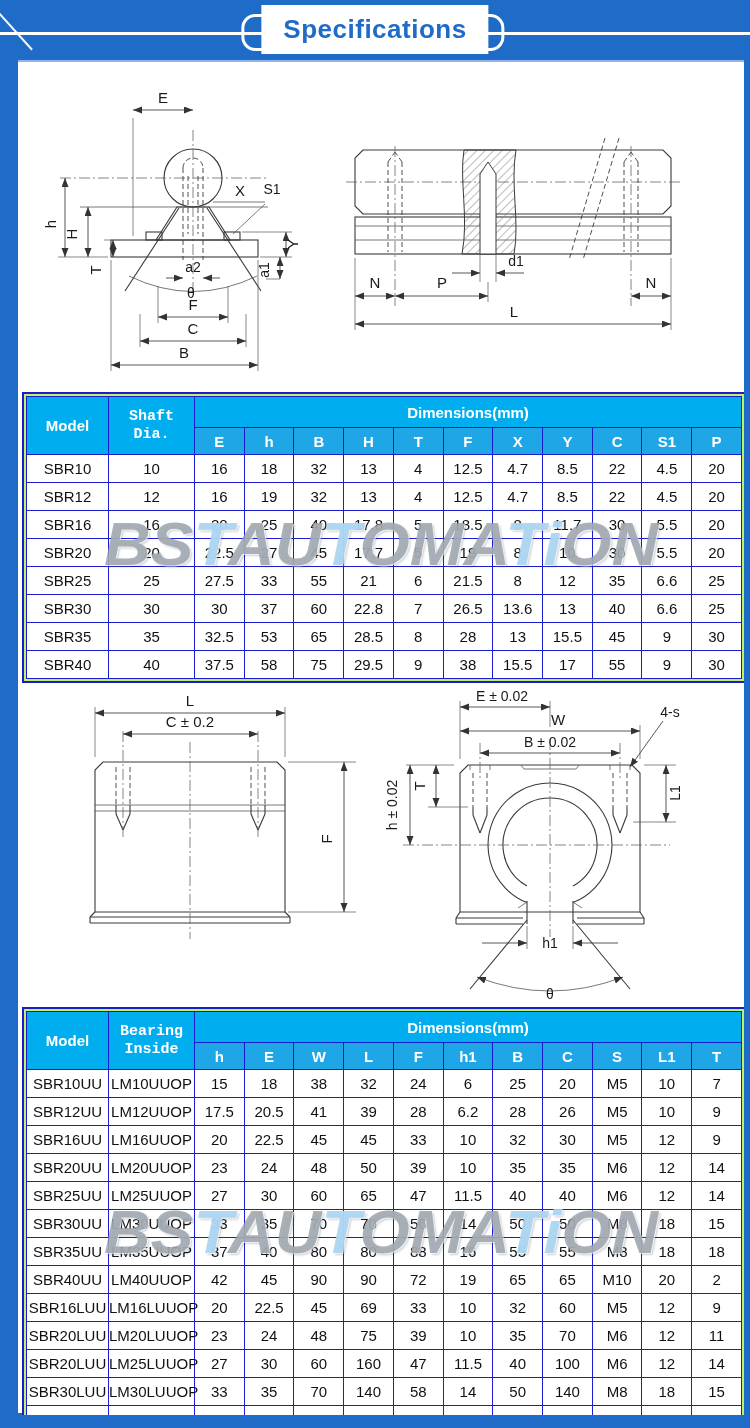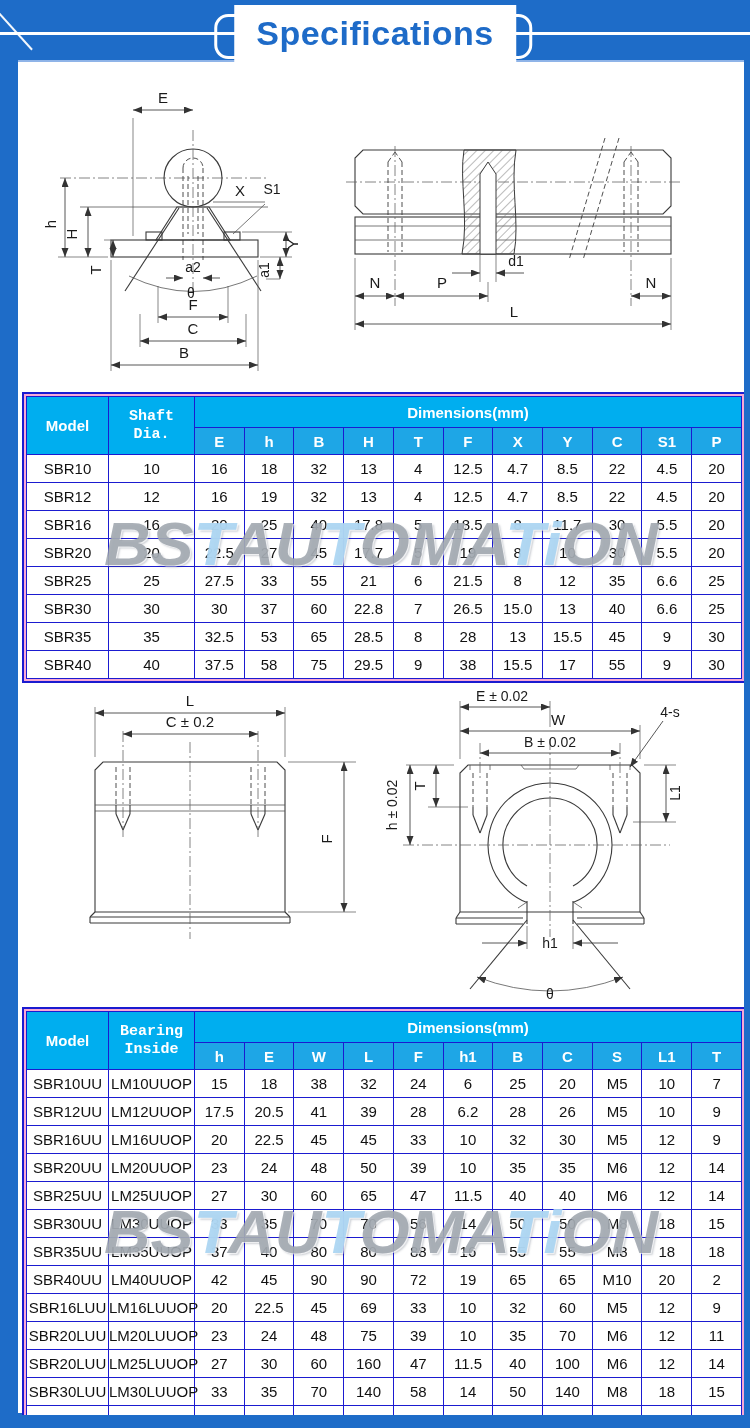--- a/index.html
+++ b/index.html
@@ -3,36 +3,36 @@
 <meta charset="utf-8">
 <style>
   html,body{margin:0;padding:0;}
   body{width:750px;font-family:"Liberation Sans",sans-serif;}
   .page{position:relative;width:750px;height:1428px;background:#1e6cc8;overflow:hidden;}
   .top-hr{position:absolute;top:32px;left:0;width:750px;height:3px;background:#fff;}
   .corner-slash{position:absolute;top:6px;left:-6px;width:58px;height:2px;background:rgba(255,255,255,.95);transform:rotate(48deg);transform-origin:left top;}
   .title-wrap{position:absolute;top:5px;left:50%;transform:translateX(-50%);z-index:3;}
   .title-outline{position:absolute;left:-20px;right:-16px;top:9px;bottom:3px;border:3px solid #fff;border-radius:14px;}
   .title-box{position:relative;background:#fff;padding:9px 22px;}
-  .title-box h1{margin:0;font-size:34px;font-weight:bold;color:#1e6bc8;letter-spacing:.5px;}
+  .title-box h1{margin:0;font-size:26px;font-weight:bold;color:#1e6bc8;letter-spacing:.5px;}
   .content{position:absolute;left:18px;top:60px;width:726px;height:1353px;background:#fff;border-top:2px solid #8fb4e8;overflow:hidden;}
   .diag{position:absolute;left:0;}
   #svg1{top:12px;}
   #svg2{top:625px;}
   
   .ln{stroke:#3a3a3a;stroke-width:1.1;fill:none;}
   .thin{stroke:#555;stroke-width:.8;fill:none;}
   .dash{stroke:#3a3a3a;stroke-width:.9;fill:none;stroke-dasharray:5 3;}
   .cl{stroke:#666;stroke-width:.8;fill:none;stroke-dasharray:11 3 2 3;}
   .dim{stroke:#444;stroke-width:.9;fill:none;}
   .ext{stroke:#555;stroke-width:.7;fill:none;}
   text.lab{font-family:"Liberation Sans",sans-serif;font-size:15px;fill:#1a1a1a;}
   text.sm{font-size:14px;}
   
-  .tbl-wrap{position:absolute;left:4px;width:716px;border:2px solid #1b1bd0;padding:2px;background:#f9a8d4;z-index:1;}
+  .tbl-wrap{position:absolute;left:4px;width:716px;border:2px solid #1b1bd0;padding:2px;background:#bef264;z-index:1;}
   #tbl1{top:330px;}
   #tbl2{top:945px;}
   table.spec{border-collapse:collapse;width:100%;table-layout:fixed;}
   table.spec th,table.spec td{border:1px solid #1b1bd0;text-align:center;vertical-align:middle;font-size:15px;padding:0;}
   table.spec th{background:#00aeef;color:#fff;font-weight:bold;}
   table.spec tr.subhead th{background:#1ea6e6;height:26px;}
   table.spec tr.tophead th{height:30px;}
   table.spec td{height:27px;color:#111;background:#fff;}
   th.wrap{white-space:pre-line;line-height:1.15;font-family:Liberation Mono, monospace;}
   
@@ -275,21 +275,21 @@
           </tr>
             <tr>
             <td>SBR30</td>
             <td>30</td>
             <td>30</td>
             <td>37</td>
             <td>60</td>
             <td>22.8</td>
             <td>7</td>
             <td>26.5</td>
-            <td>15.0</td>
+            <td>13.6</td>
             <td>13</td>
             <td>40</td>
             <td>6.6</td>
             <td>25</td>
           </tr>
             <tr>
             <td>SBR35</td>
             <td>35</td>
             <td>32.5</td>
             <td>53</td>

